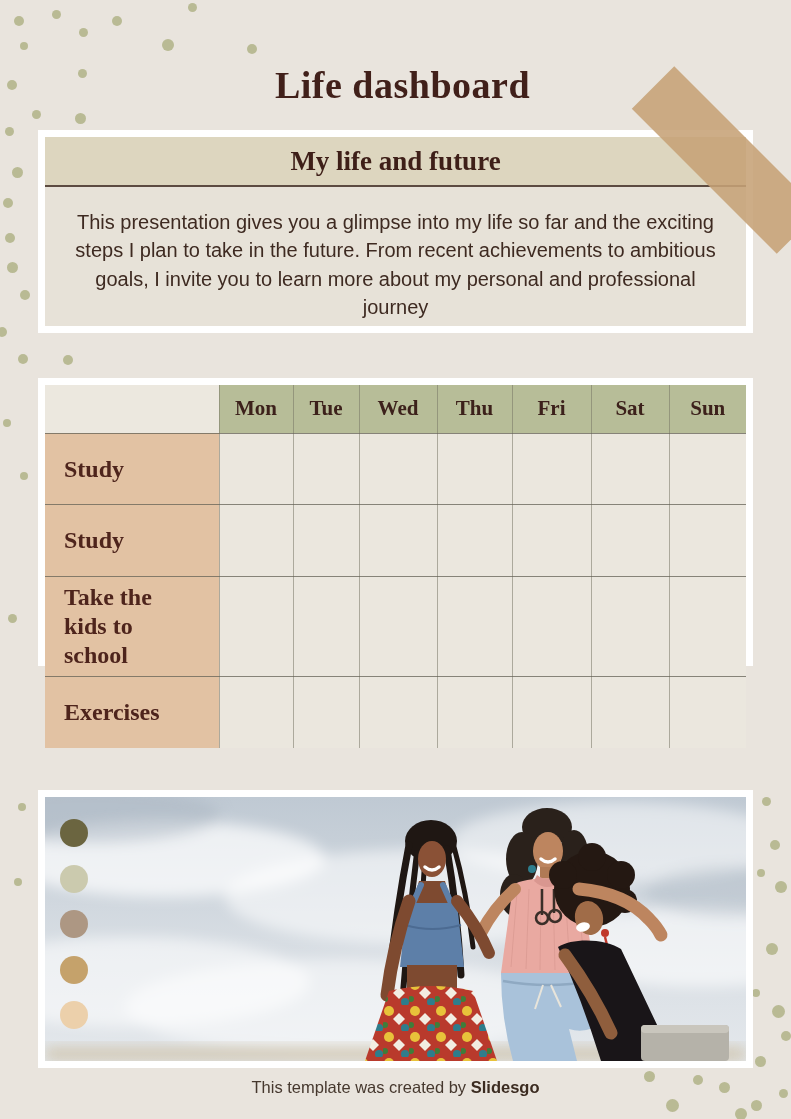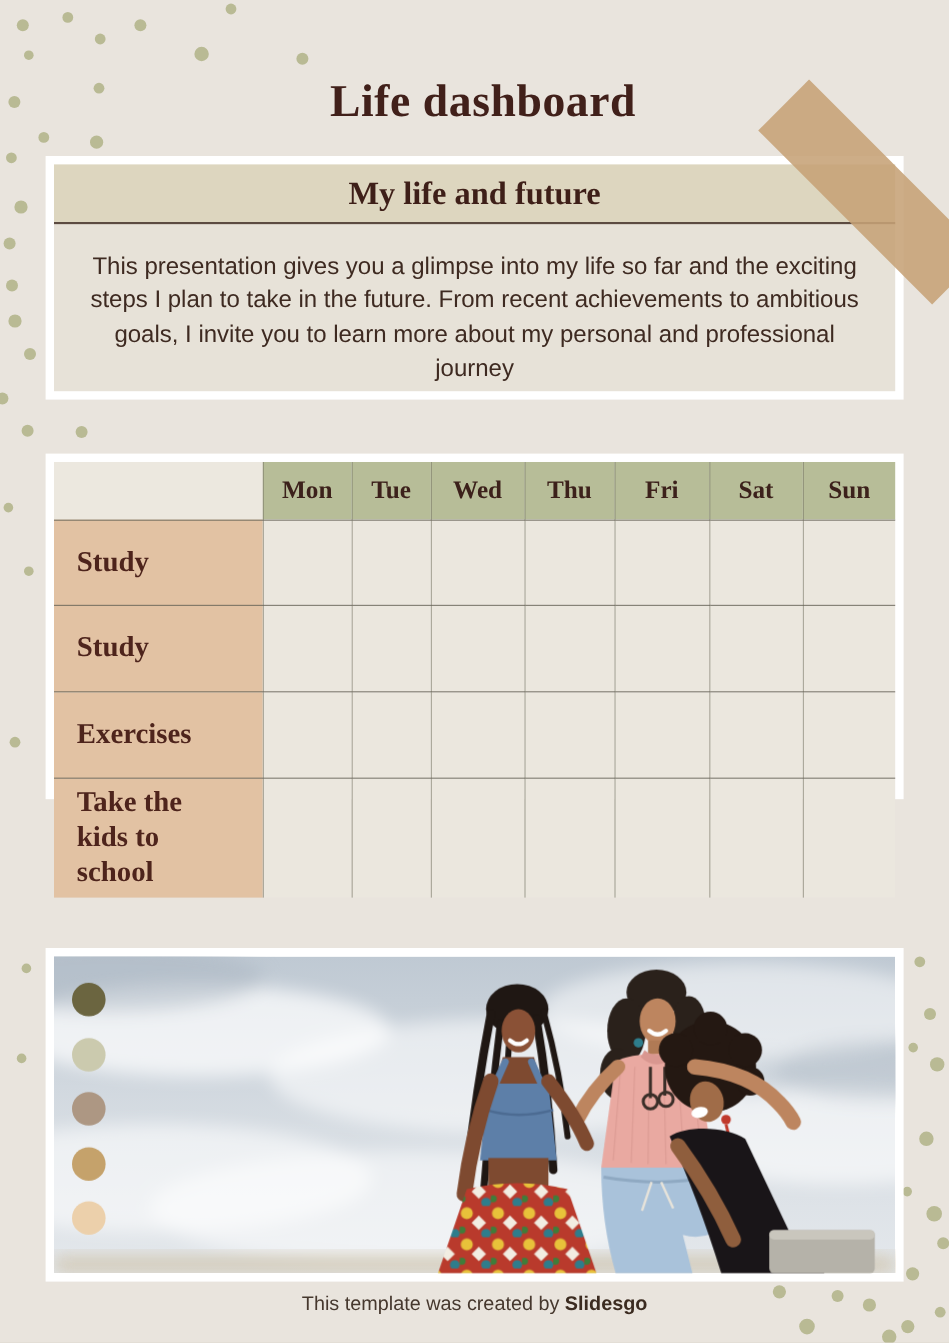--- a/index.html
+++ b/index.html
@@ -192,31 +192,31 @@
             <th class="task-th">Study</th>
             <td class="cell"></td>
             <td class="cell"></td>
             <td class="cell"></td>
             <td class="cell"></td>
             <td class="cell"></td>
             <td class="cell"></td>
             <td class="cell"></td>
           </tr>
           <tr>
+            <th class="task-th">Take the kids to school</th>
+            <td class="cell"></td>
+            <td class="cell"></td>
+            <td class="cell"></td>
+            <td class="cell"></td>
+            <td class="cell"></td>
+            <td class="cell"></td>
+            <td class="cell"></td>
+          </tr>
+          <tr>
             <th class="task-th">Exercises</th>
-            <td class="cell"></td>
-            <td class="cell"></td>
-            <td class="cell"></td>
-            <td class="cell"></td>
-            <td class="cell"></td>
-            <td class="cell"></td>
-            <td class="cell"></td>
-          </tr>
-          <tr>
-            <th class="task-th">Take the kids to school</th>
             <td class="cell"></td>
             <td class="cell"></td>
             <td class="cell"></td>
             <td class="cell"></td>
             <td class="cell"></td>
             <td class="cell"></td>
             <td class="cell"></td>
           </tr>
         </tbody>
     </table>

